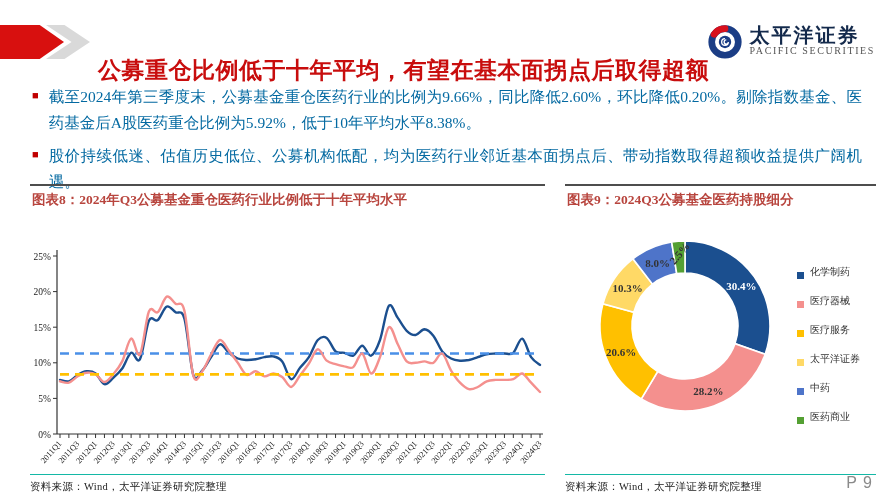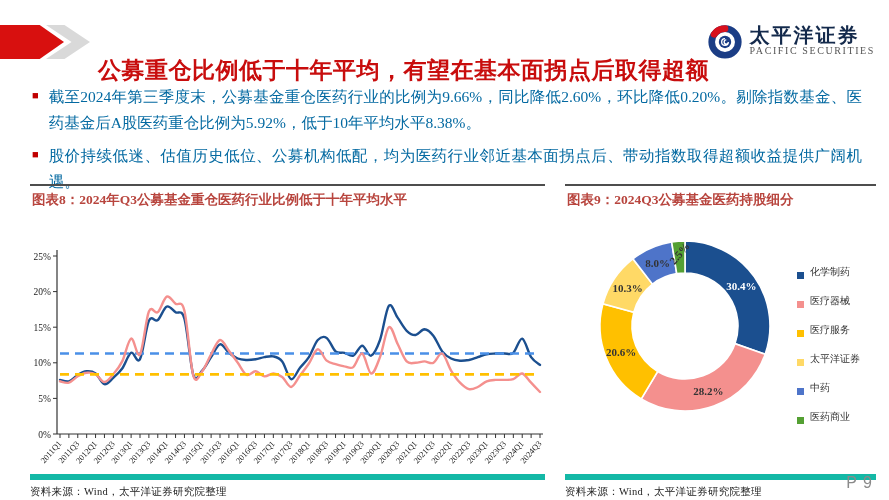--- a/index.html
+++ b/index.html
@@ -23,21 +23,21 @@
   .bullet { display:flex; margin-bottom:8px; }
   .bullet-marker { color:#c00000; font-size:11px; line-height:1; margin:6px 10px 0 2px; flex:0 0 auto; }
   .bullet-text { font-size:15.5px; color:#0369a1; line-height:1.65; text-align:justify; }
 
   
   .panel { position:absolute; top:170px;margin-top:14px; }
   .panel-l { left:30px; width:515px; }
   .panel-r { left:565px; width:311px; }
   .panel-title { border-top:2px solid #4d4d4d; padding:5px 0 2px 2px; color:#b8453e; font-weight:bold; font-size:13.5px; white-space:nowrap; }
   .chart-wrap { position:relative; height:263px; }
-  .panel-source { border-top:6px solid #14b8a6; padding-top:5px; font-size:10.5px; color:#222; letter-spacing:0.3px; }
+  .panel-source { border-top:1px solid #14b8a6; padding-top:5px; font-size:10.5px; color:#222; letter-spacing:0.3px; }
 
   
   .line-legend { position:absolute; left:128px; top:12px; display:flex; flex-direction:column; }
   .line-legend .legend-item { display:flex; align-items:center; height:14px; }
   .line-swatch { width:34px; height:3px; margin-right:7px; flex:0 0 auto; }
   .legend-label { font-size:10px; color:#333; white-space:nowrap; }
 
   
   .donut-legend { position:absolute; left:232px; top:52px; display:flex; flex-direction:column; }
   .donut-legend .legend-item { display:flex; align-items:flex-end; height:16px; margin-bottom:13px; }

